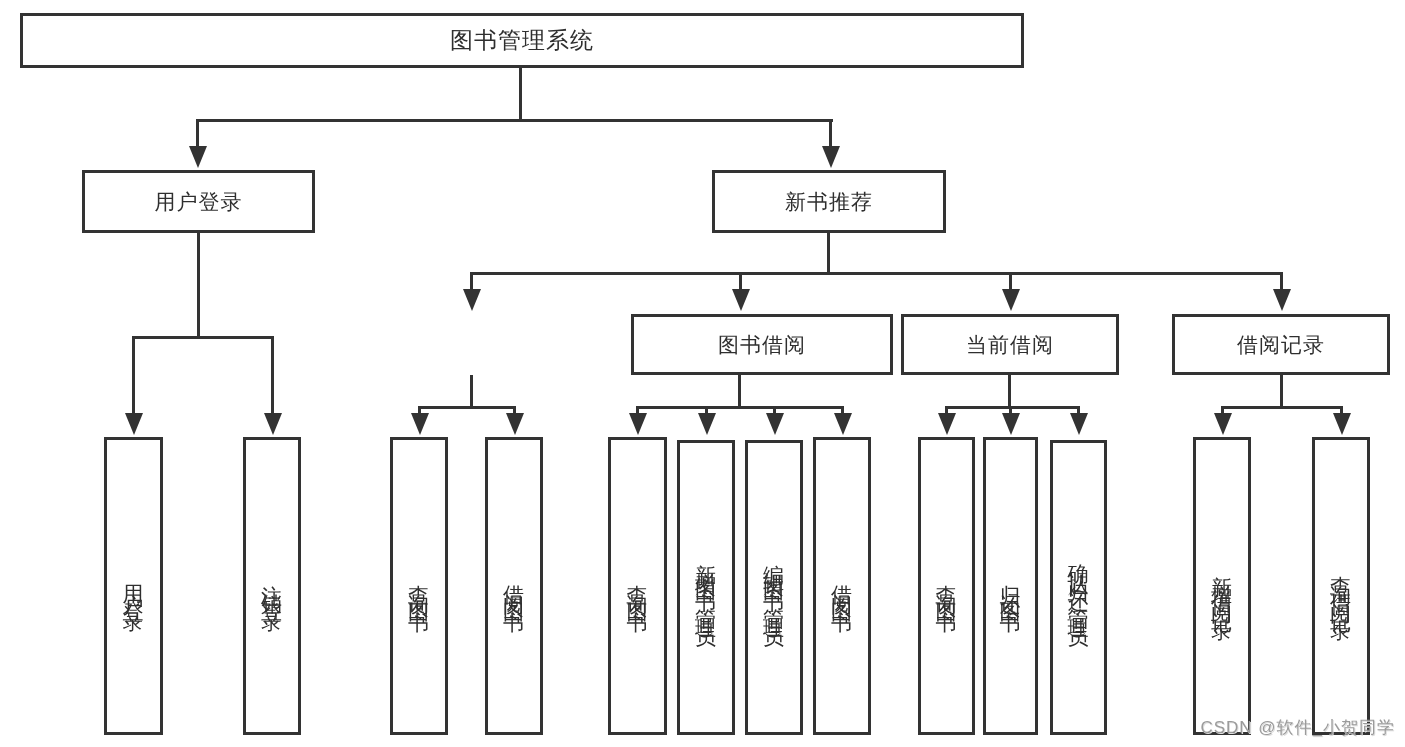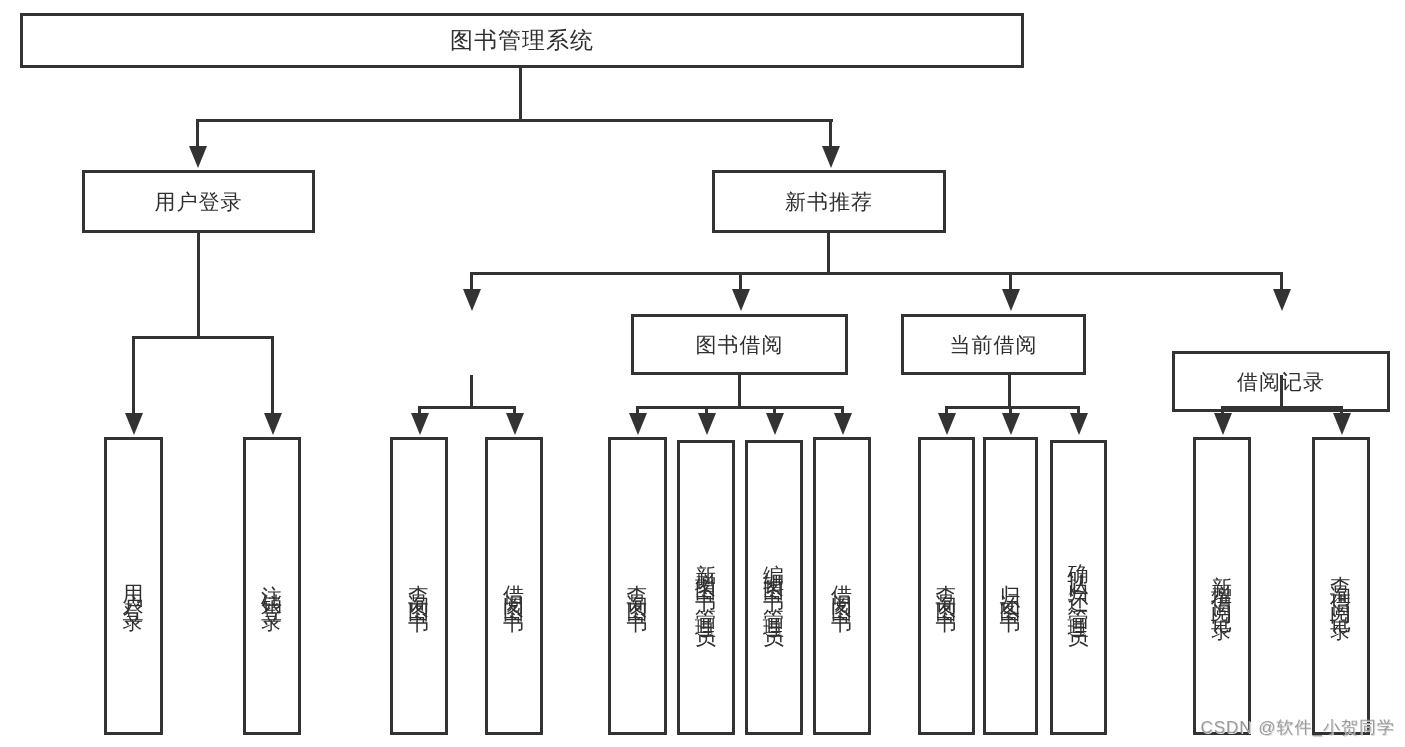--- a/index.html
+++ b/index.html
@@ -45,23 +45,23 @@
 </head>
 <body>
 
 <div class="canvas">
 
   <div class="node lvl1" style="left:20px;top:13px;width:1004px;height:55px;">图书管理系统</div>
 
   <div class="node lvl2" style="left:82px;top:170px;width:233px;height:63px;">用户登录</div>
   <div class="node lvl2" style="left:712px;top:170px;width:234px;height:63px;">新书推荐</div>
 
-  <div class="node lvl2" style="left:631px;top:314px;width:217px;height:61px;">图书借阅</div>
-  <div class="node lvl2" style="left:901px;top:314px;width:185px;height:61px;">当前借阅</div>
-  <div class="node lvl2" style="left:1172px;top:314px;width:218px;height:61px;margin-top:37px;">借阅记录</div>
+  <div class="node lvl2" style="left:631px;top:314px;width:262px;height:61px;">图书借阅</div>
+  <div class="node lvl2" style="left:901px;top:314px;width:218px;height:61px;">当前借阅</div>
+  <div class="node lvl2" style="left:1172px;top:314px;width:218px;height:61px;">借阅记录</div>
 
   <div class="node leaf" style="left:104px;width:59px;">
     <span class="vtext">用户登录</span>
   </div>
   <div class="node leaf" style="left:243px;width:58px;">
     <span class="vtext">注销登录</span>
   </div>
 
   <div class="node leaf" style="left:390px;width:58px;">
     <span class="vtext">查询图书</span>

